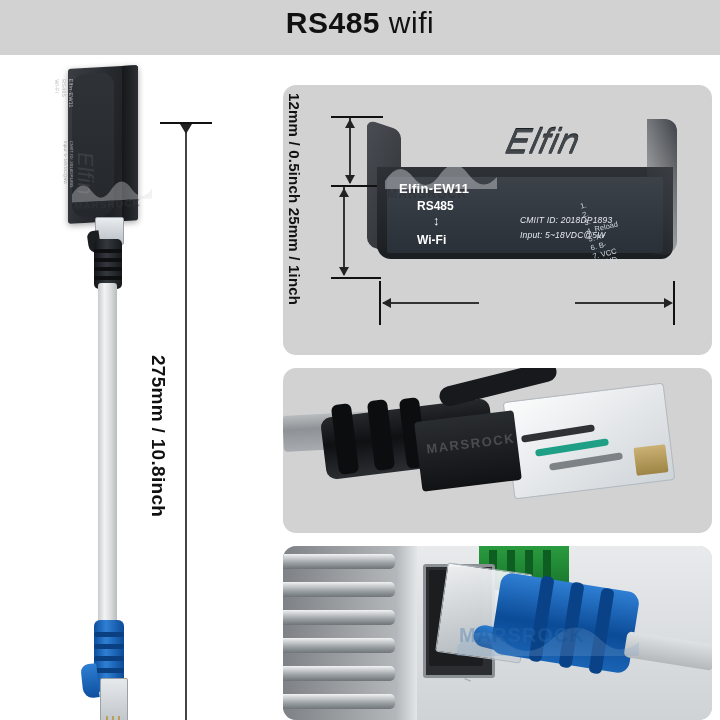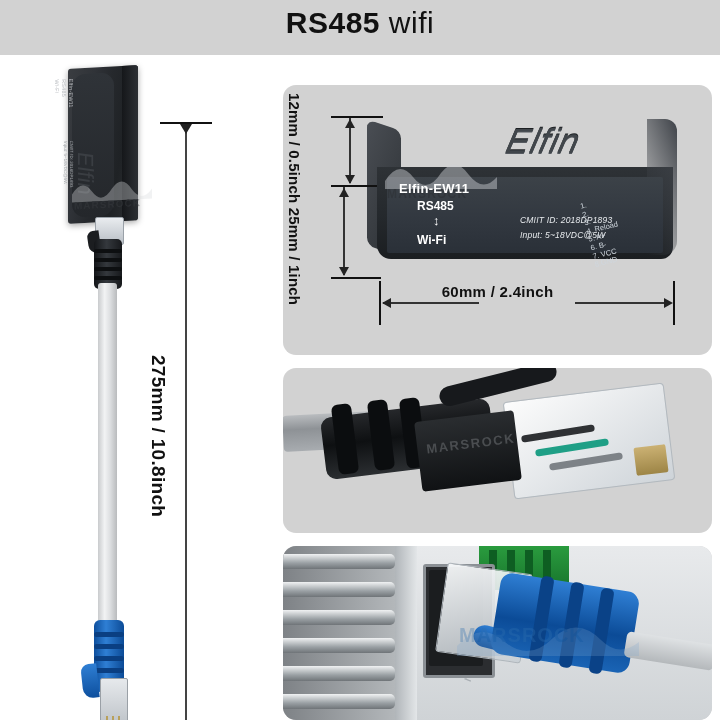--- a/index.html
+++ b/index.html
@@ -377,21 +377,20 @@
     <div class="tri up" style="left:56px;top:103px;"></div>
     <div class="tri down" style="left:56px;top:182px;"></div>
     <div class="dims-vlabel">12mm / 0.5inch  25mm / 1inch</div>
 
     <div class="v-line" style="left:96px;top:196px;height:44px;background:#111;"></div>
     <div class="v-line" style="left:390px;top:196px;height:44px;background:#111;"></div>
     <div class="h-line" style="left:100px;top:217px;width:96px;"></div>
     <div class="h-line" style="left:292px;top:217px;width:96px;"></div>
     <div class="tri left" style="left:99px;top:213px;"></div>
     <div class="tri right" style="left:381px;top:213px;"></div>
-    <div class="dims-hlabel">60mm / 2.4inch</div>
   </div>
 
   <div class="panel" id="panel-rj45">
     <div class="ph-cable"></div>
     <div class="ph-boot"></div>
     <div class="ph-rib" style="left:52px;top:36px;"></div>
     <div class="ph-rib" style="left:88px;top:32px;"></div>
     <div class="ph-rib" style="left:120px;top:30px;"></div>
     <div class="ph-clip"></div>
     <div class="ph-clear"></div>

